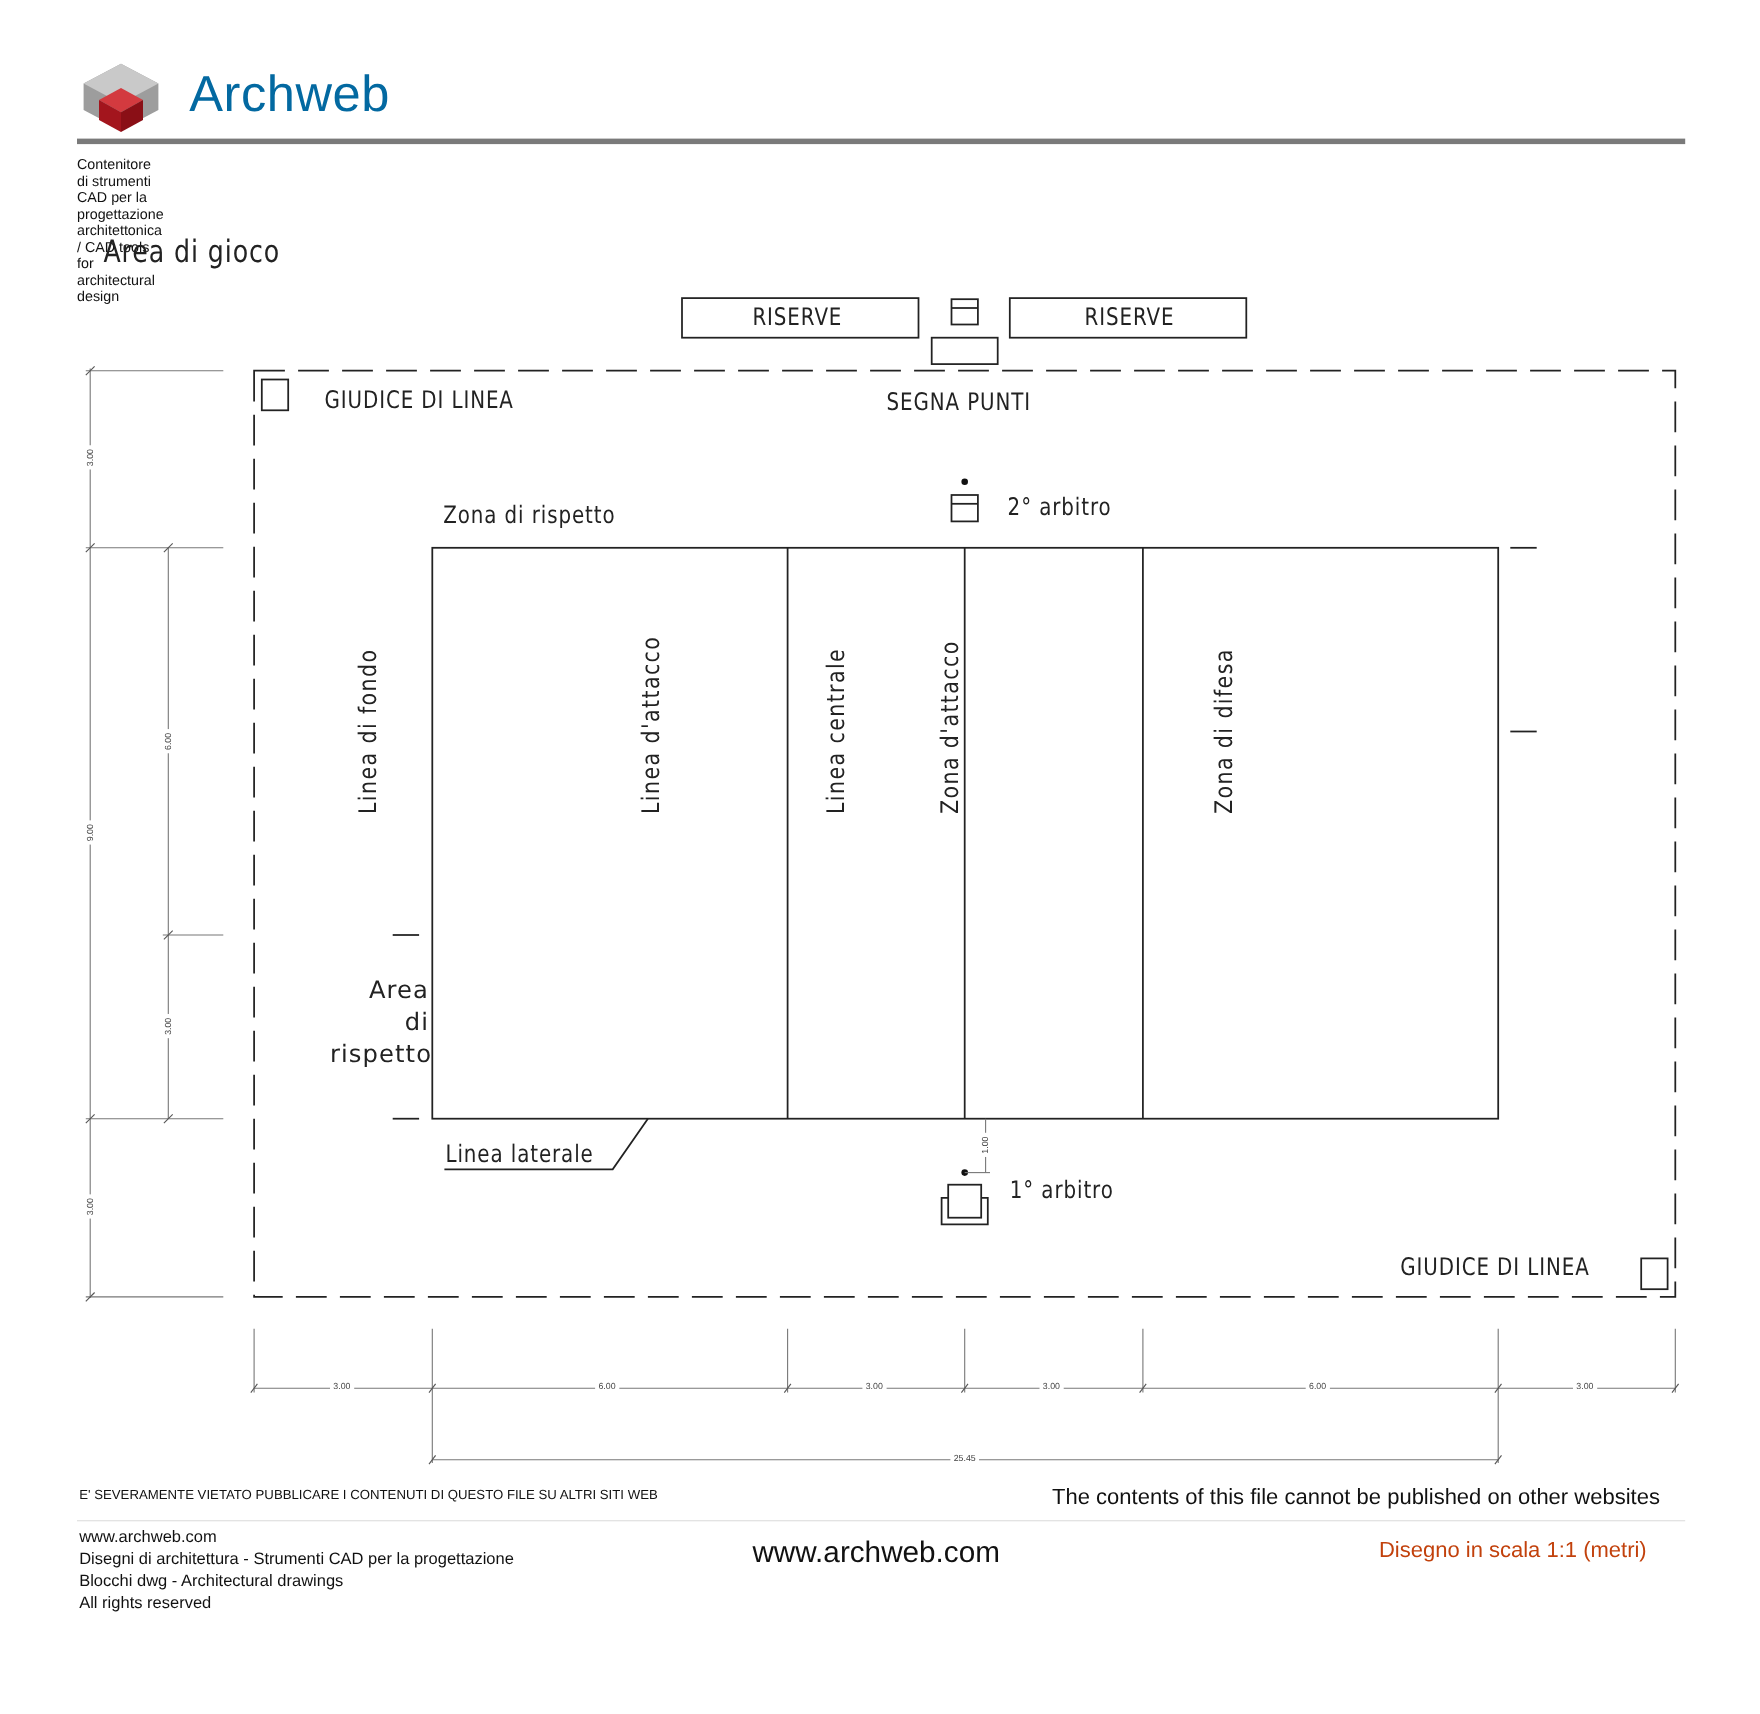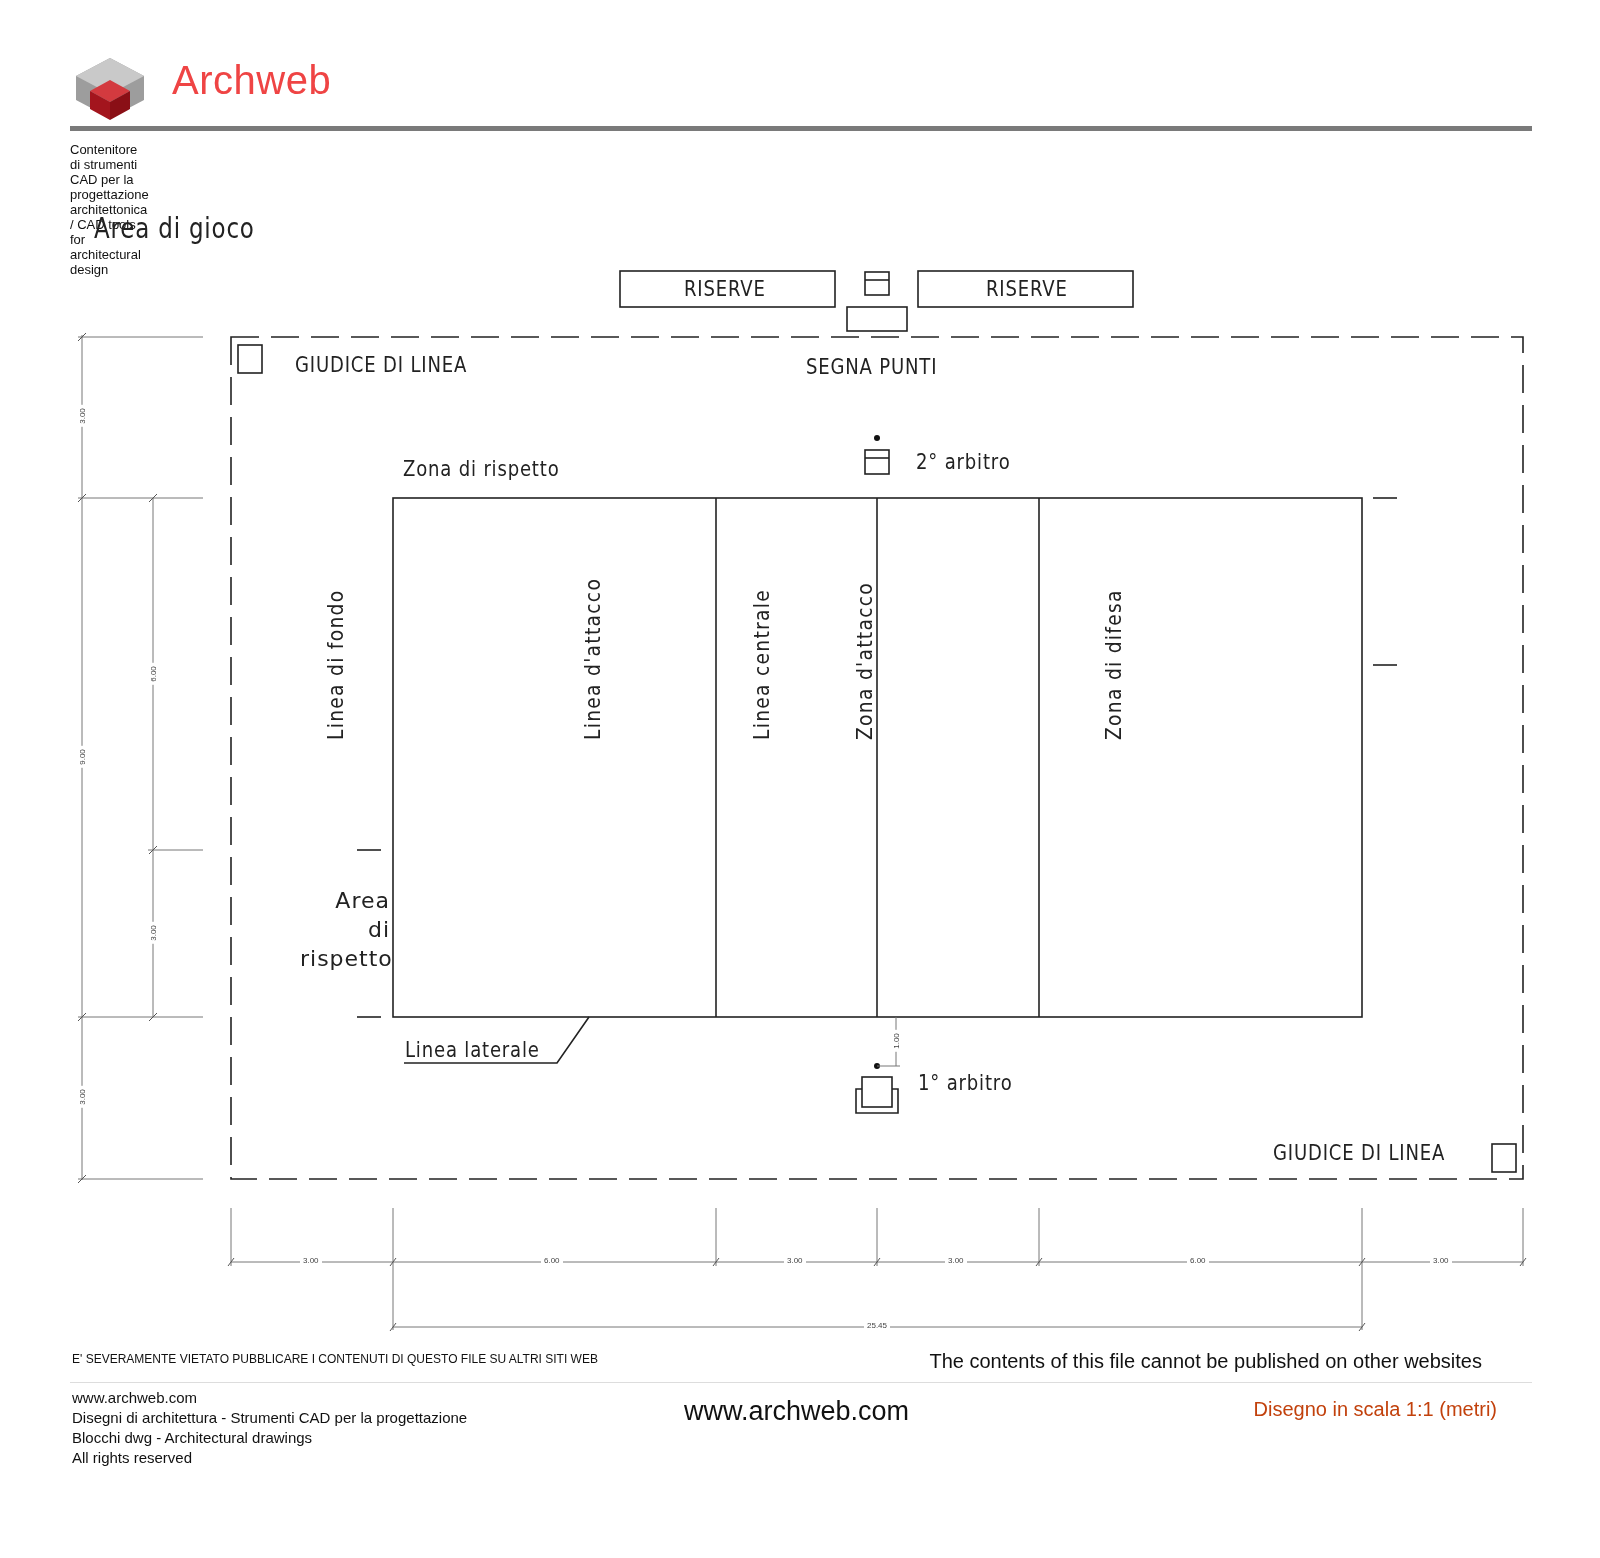--- a/index.html
+++ b/index.html
@@ -1,29 +1,29 @@
 <!DOCTYPE html>
 <html><head>
 <meta charset="utf-8">
 <style>
   html, body { margin: 0; padding: 0; background: #ffffff; }
   body { width: 1600px; height: 1558px; position: relative; overflow: hidden; font-family: "Liberation Sans", sans-serif; color: #111; }
   .abs { position: absolute; }
-  .brand { left: 172px; top: 58px; font-size: 40px; font-weight: normal; letter-spacing: 0.5px; color: #ef4444; }
+  .brand { left: 172px; top: 58px; font-size: 46px; font-weight: normal; letter-spacing: 0.5px; color: #0369a1; }
   .rule { left: 70px; top: 126px; width: 1462px; height: 5px; background: #7a7a7a; }
   .subtitle { left: 70px; top: 142px; font-size: 13px; color: #111; }
   .cad { font-family: "DejaVu Sans", sans-serif; font-weight: normal; color: #222; transform: scaleX(0.82); transform-origin: left center; }
   .drawing { left: 0; top: 0; width: 1600px; height: 1558px; }
   .sec-title { left: 94px; top: 212px; font-size: 28px; letter-spacing: 1px; }
   .lbl { font-size: 22px; letter-spacing: 1px; white-space: nowrap; }
   .vlbl { font-size: 22px; letter-spacing: 1.5px; white-space: nowrap; transform: translate(-50%, -50%) rotate(-90deg) scaleX(0.85); }
   .dim { font-size: 8px; color: #444; font-family: "Liberation Sans", sans-serif; background: #fff; padding: 0 3px; white-space: nowrap; }
   .dimv { font-size: 8px; color: #444; font-family: "Liberation Sans", sans-serif; background: #fff; padding: 0 3px; white-space: nowrap; transform: translate(-50%, -50%) rotate(-90deg); }
   .foot-it { left: 72px; top: 1352px; font-size: 12px; color: #111; }
-  .foot-en { right: 118px; top: 1350px; font-size: 20px; color: #111; }
+  .foot-en { right: 91px; top: 1350px; font-size: 20px; color: #111; }
   .foot-rule { left: 70px; top: 1382px; width: 1462px; height: 1px; background: #ddd; }
   .foot-left { left: 72px; top: 1388px; font-size: 15px; line-height: 20px; color: #111; }
   .foot-center { left: 684px; top: 1396px; font-size: 27px; color: #111; }
   .foot-right { right: 103px; top: 1398px; font-size: 20px; color: #c2410c; }
 </style>
 </head>
 <body>
 
 <div class="abs">
   <svg class="abs" style="left:74px;top:56px" width="72" height="64" viewBox="0 0 72 64">

